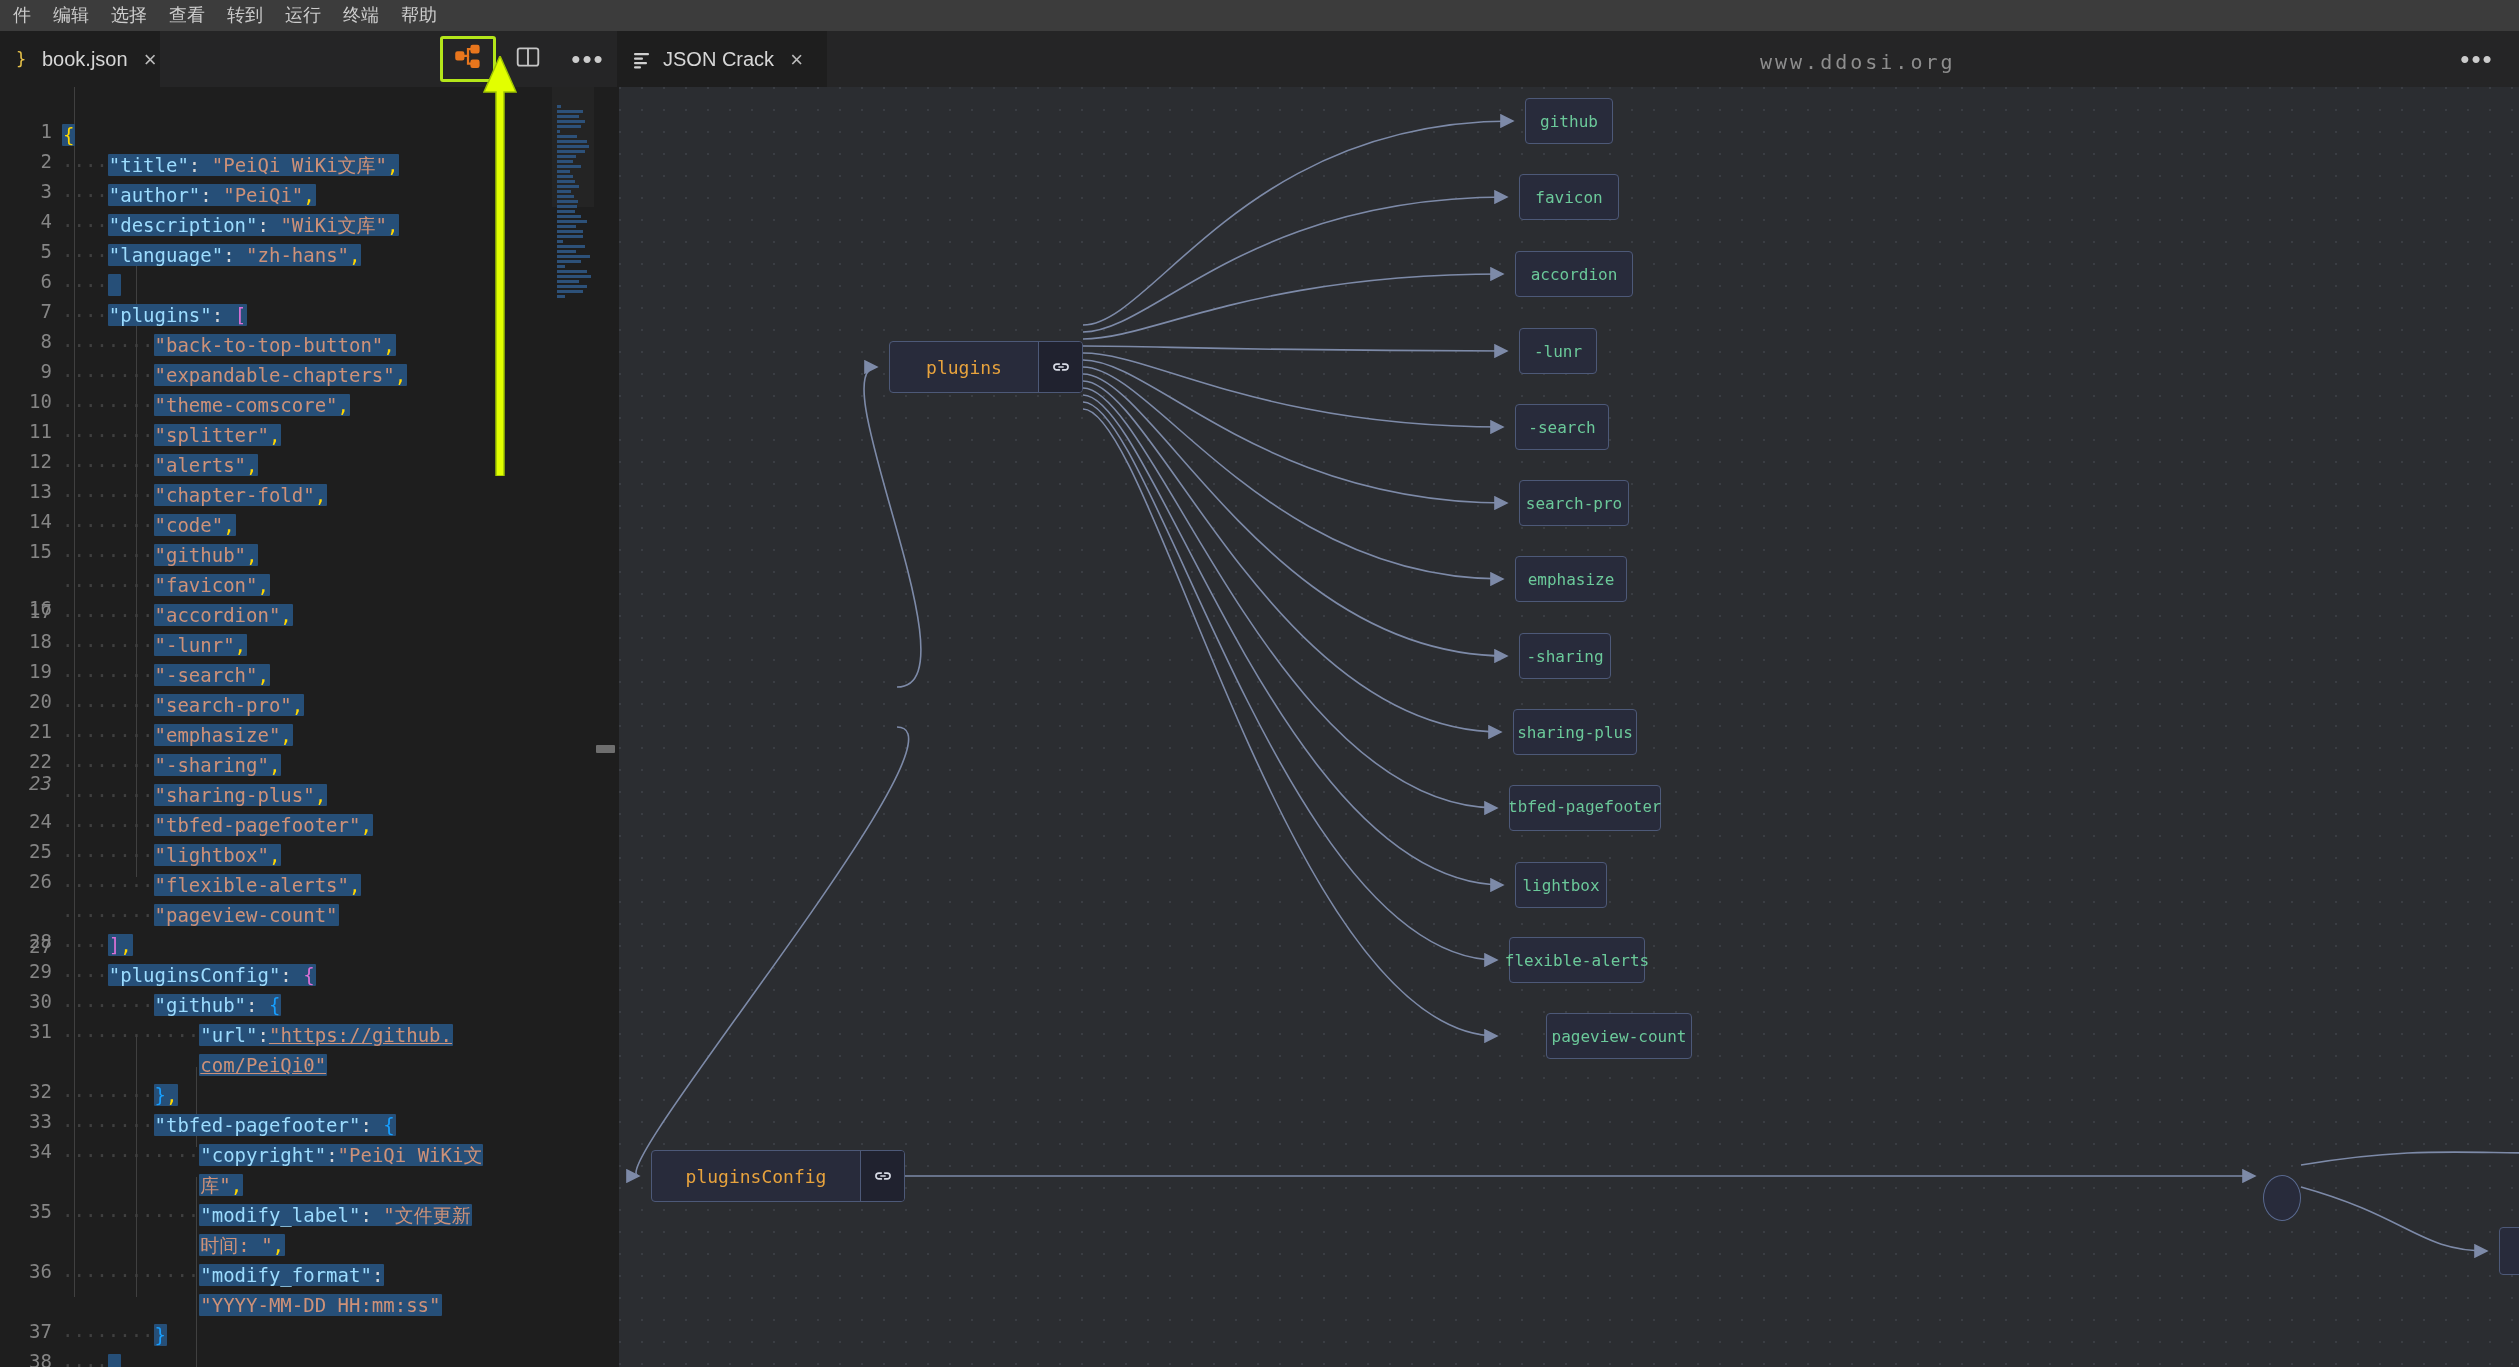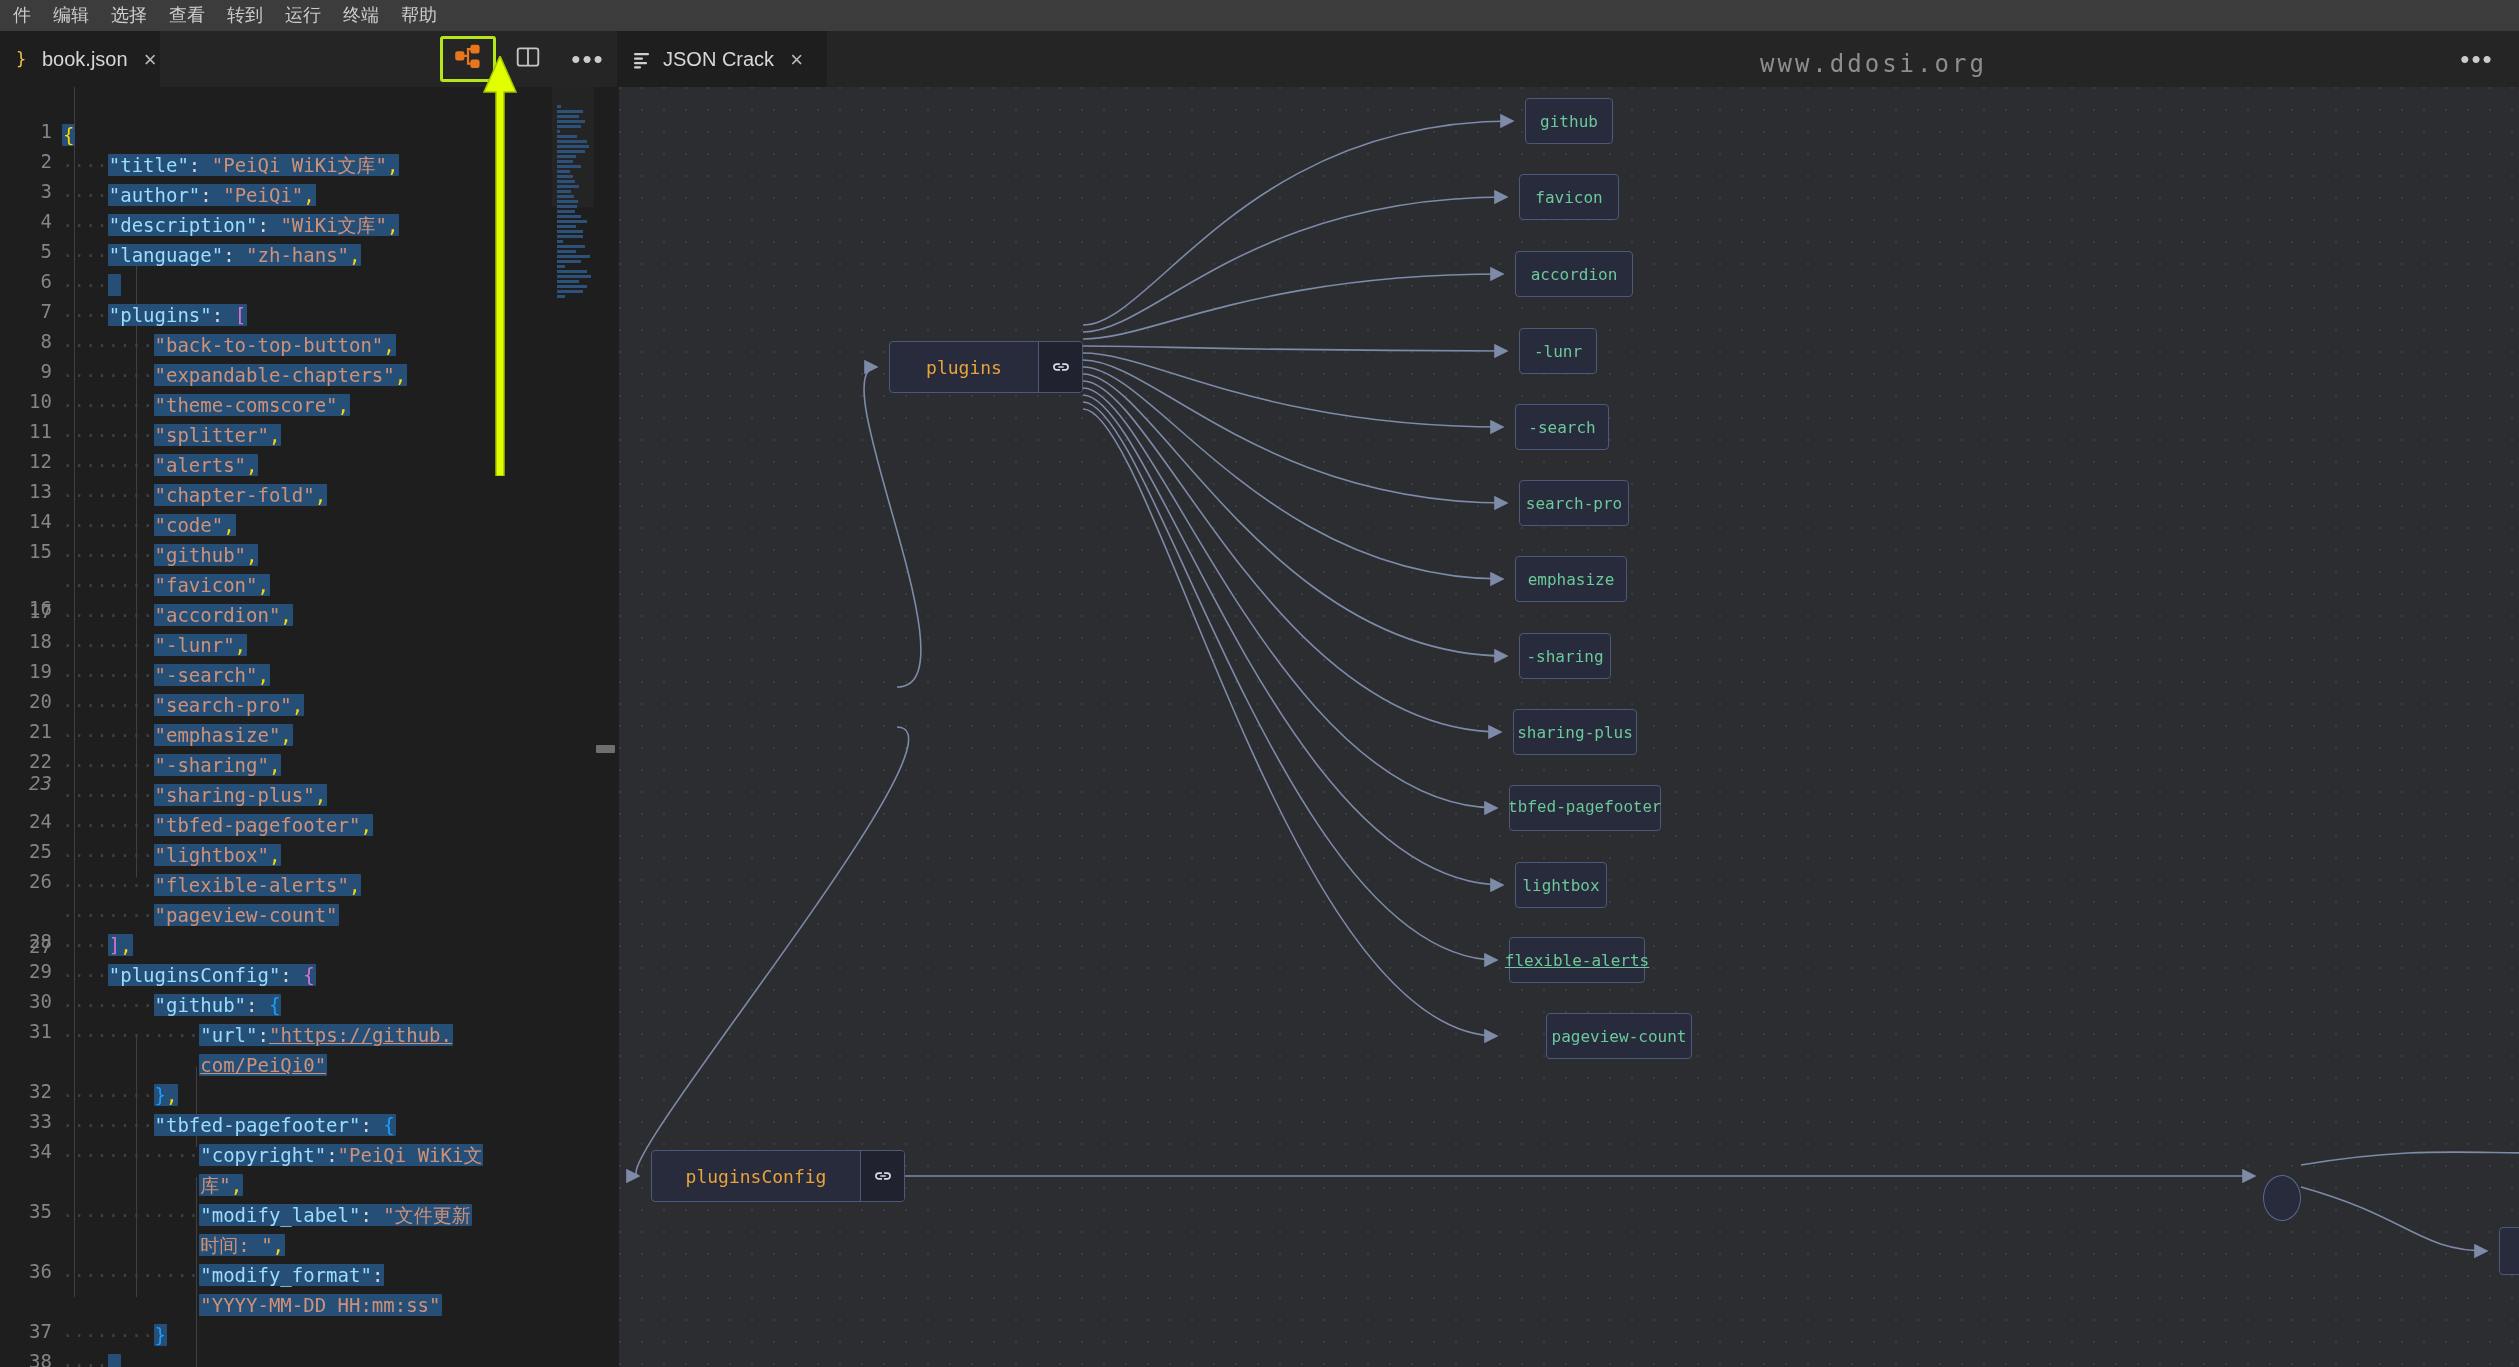--- a/index.html
+++ b/index.html
@@ -163,21 +163,21 @@
   .objnode .ov { color: #e6e6e6; }
   .ellipse-node {
     position: absolute; width: 38px; height: 46px;
     background: #282b3b; border: 1px solid #5a6a90; border-radius: 50%;
     cursor: pointer;
   }
 
   
   #watermark {
     position: absolute; top: 50px; left: 1760px; z-index: 45;
-    color: #8e8e8e; font-size: 24px; letter-spacing: 3px;
+    color: #8e8e8e; font-size: 20px; letter-spacing: 3px;
     font-family: "DejaVu Sans Mono", "Liberation Mono", monospace;
     pointer-events: none;
   }
 </style>
 </head>
 <body>
 
 <div id="menubar">
   <div class="menu-item">件</div>
   <div class="menu-item">编辑</div>
@@ -445,21 +445,21 @@
       </div>
       <div class="leaf" style="left: 894px; top: 622px; width: 124px; height: 46px;">
         <span>sharing-plus</span>
       </div>
       <div class="leaf" style="left: 890px; top: 698px; width: 152px; height: 46px; font-family: Liberation Mono, monospace;">
         <span>tbfed-pagefooter</span>
       </div>
       <div class="leaf" style="left: 896px; top: 775px; width: 92px; height: 46px;">
         <span>lightbox</span>
       </div>
-      <div class="leaf" style="left: 890px; top: 850px; width: 136px; height: 46px; text-decoration: underline;">
+      <div class="leaf" style="left: 890px; top: 850px; width: 136px; height: 46px;">
         <span>flexible-alerts</span>
       </div>
       <div class="leaf" style="left: 890px; top: 926px; width: 146px; height: 46px; margin-left: 37px;">
         <span>pageview-count</span>
       </div>
     </div>
 </div>
 
 <div id="watermark">www.ddosi.org</div>
 

